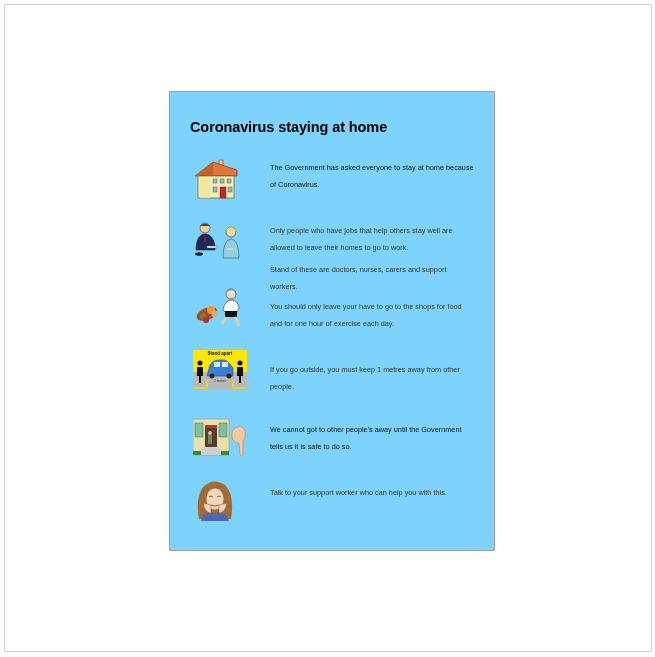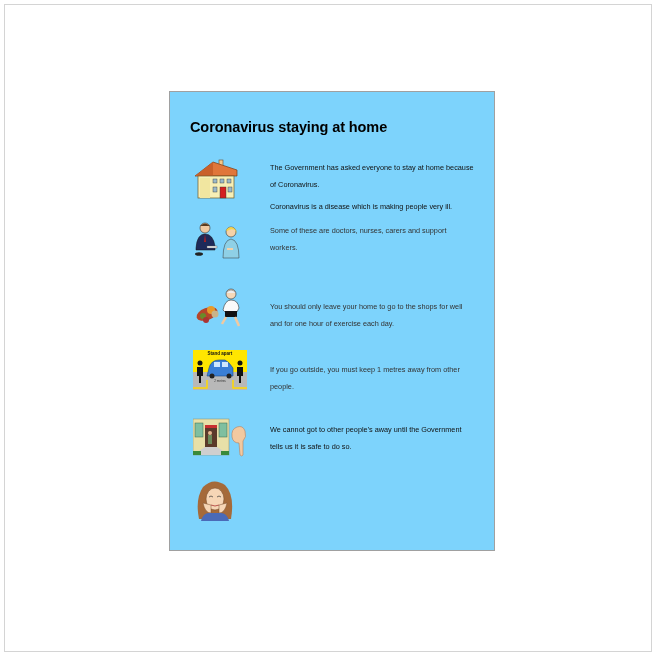--- a/index.html
+++ b/index.html
@@ -33,61 +33,61 @@
         <rect x="20" y="21" width="4" height="4" fill="#9bb9c9" stroke="#333" stroke-width="0.4"></rect>
         <rect x="27" y="21" width="4" height="4" fill="#9bb9c9" stroke="#333" stroke-width="0.4"></rect>
         <rect x="34" y="21" width="4" height="4" fill="#9bb9c9" stroke="#333" stroke-width="0.4"></rect>
         <rect x="20" y="29" width="4" height="5" fill="#9bb9c9" stroke="#333" stroke-width="0.4"></rect>
         <rect x="27" y="29" width="6" height="11" fill="#d42020" stroke="#333" stroke-width="0.4"></rect>
         <rect x="35" y="29" width="4" height="5" fill="#9bb9c9" stroke="#333" stroke-width="0.4"></rect>
       </svg>
     </div>
     <div class="text dark" style="top:5px;">
       <p>The Government has asked everyone to stay at home because of Coronavirus.</p>
-      <p>Coronavirus is a disease which is making people very ill.</p>
     </div>
   </div>
 
   <div class="section" style="top:125px;">
     <div class="icon" style="top:3px;">
       <svg width="50" height="40" viewBox="0 0 50 40">
         <circle cx="12" cy="8" r="5" fill="#f0c9a0" stroke="#333" stroke-width="0.6"></circle>
         <path d="M7 6 Q12 1 17 6" fill="#5a3b1e"></path>
         <path d="M3 28 Q4 14 12 14 Q20 14 22 26 L22 30 L3 30 Z" fill="#1e2a5a" stroke="#111" stroke-width="0.5"></path>
         <polygon points="12,14 11,22 13,22" fill="#b02020"></polygon>
         <rect x="14" y="26" width="10" height="2" fill="#eee" stroke="#555" stroke-width="0.4"></rect>
         <ellipse cx="6" cy="34" rx="4" ry="1.8" fill="#222"></ellipse>
         <circle cx="38" cy="12" r="5" fill="#f6d2a8" stroke="#333" stroke-width="0.6"></circle>
         <path d="M33 10 Q38 4 43 10 L44 14 L42 10 Q38 8 34 11 Z" fill="#f2d34a"></path>
         <path d="M30 38 Q30 20 38 19 Q46 20 46 38 Z" fill="#8fd0e6" stroke="#333" stroke-width="0.5"></path>
         <rect x="34" y="28" width="6" height="2" fill="#f6d2a8"></rect>
       </svg>
     </div>
     <div class="text" style="top:5px;">
-      <p>Some of these are doctors, nurses, carers and support workers.</p>
+      <p>Only people who have jobs that help others stay well are allowed to leave their homes to go to work.</p>
+      <p>Stand of these are doctors, nurses, carers and support workers.</p>
     </div>
   </div>
 
   <div class="section" style="top:194px;">
     <div class="icon" style="top:0px;">
       <svg width="52" height="44" viewBox="0 0 52 44">
         <ellipse cx="14" cy="28" rx="11" ry="6" fill="#b5462a" transform="rotate(-20 14 28)"></ellipse>
         <circle cx="18" cy="24" r="4" fill="#e89a2a"></circle>
         <circle cx="22" cy="28" r="3.5" fill="#c8b48a"></circle>
         <circle cx="10" cy="30" r="3" fill="#6a8a2a"></circle>
         <circle cx="13" cy="34" r="3" fill="#a33"></circle>
         <circle cx="38" cy="8" r="5" fill="#f6d8b8" stroke="#333" stroke-width="0.6"></circle>
         <path d="M33 7 Q38 1 43 7" fill="#eee" stroke="#666" stroke-width="0.5"></path>
         <path d="M30 24 Q32 14 38 14 Q45 14 46 22 L44 26 L32 26 Z" fill="#fafafa" stroke="#333" stroke-width="0.6"></path>
         <rect x="32" y="25" width="12" height="6" fill="#111"></rect>
         <path d="M33 31 L29 38 M42 31 L46 40" stroke="#f0c9a0" stroke-width="2.5"></path>
       </svg>
     </div>
     <div class="text" style="top:12px;">
-      <p>You should only leave your home to go to the shops for well and for one hour of exercise each day.</p>
+      <p>You should only leave your have to go to the shops for food and for one hour of exercise each day.</p>
     </div>
   </div>
 
   <div class="section" style="top:257px;">
     <div class="icon" style="top:1px;">
       <div style="position:relative;width:54px;height:40px;">
         <svg width="54" height="40" viewBox="0 0 54 40" style="position:absolute;left:0;top:0;">
           <rect x="0" y="0" width="54" height="40" fill="#ffe600"></rect>
           <rect x="0" y="22" width="54" height="18" fill="#b8b8b8"></rect>
           <path d="M0 38 L14 38 L14 30 M40 30 L40 38 L54 38" stroke="#ffd700" stroke-width="1.5" fill="none"></path>
@@ -137,15 +137,16 @@
         <path d="M6 40 Q2 20 10 8 Q20 -2 32 6 Q42 16 38 40 Z" fill="#a56a3a"></path>
         <ellipse cx="22" cy="20" rx="9" ry="11" fill="#f6d6b6" stroke="#7a5030" stroke-width="0.6"></ellipse>
         <path d="M16 18 Q18 16 20 18 M24 18 Q26 16 28 18" stroke="#333" stroke-width="0.7" fill="none"></path>
         <path d="M18 26 Q22 28 26 26" stroke="#a33" stroke-width="0.8" fill="none"></path>
         <path d="M10 24 Q12 34 18 34 L18 26 Z" fill="#f6d6b6" stroke="#7a5030" stroke-width="0.5"></path>
         <path d="M34 24 Q32 34 26 34 L26 26 Z" fill="#f6d6b6" stroke="#7a5030" stroke-width="0.5"></path>
         <path d="M8 42 Q10 34 16 34 L28 34 Q34 34 36 42 Z" fill="#4a6ab8"></path>
       </svg>
     </div>
     <div class="text" style="top:5px;">
+      <p>Talk to your support worker who can help you with this.</p>
     </div>
   </div>
 </div>
 
 </body></html>

